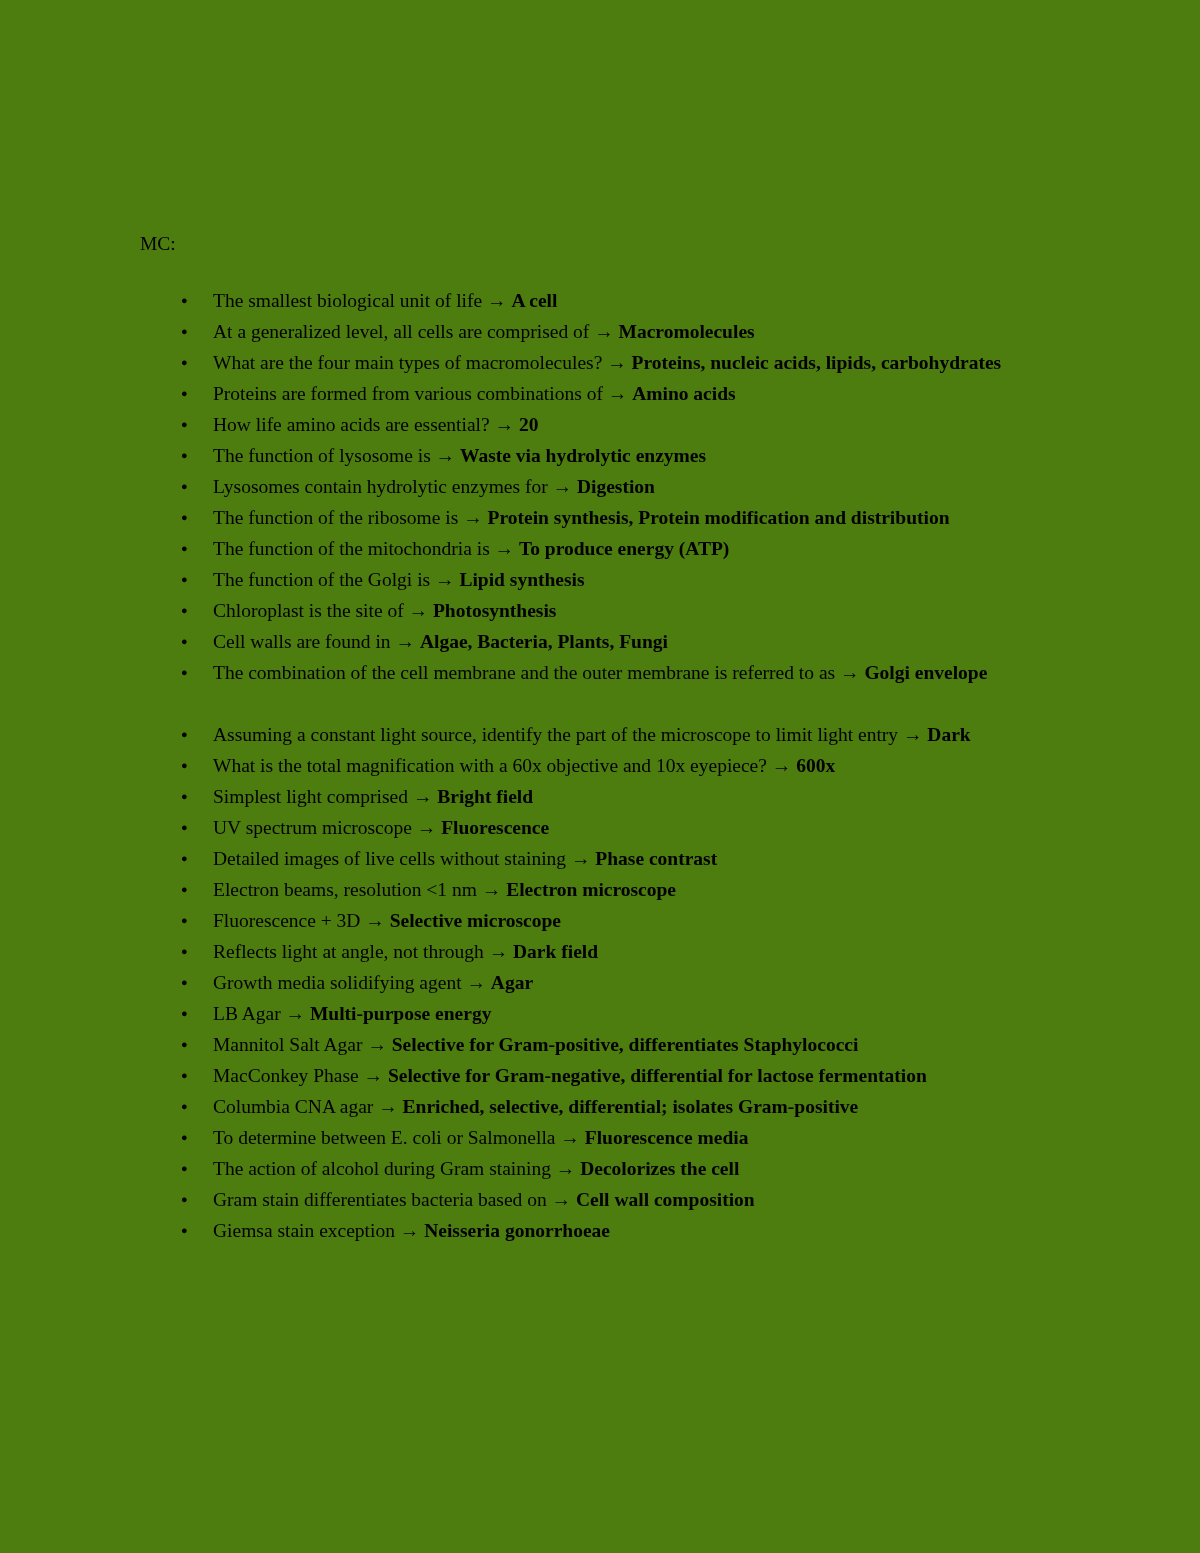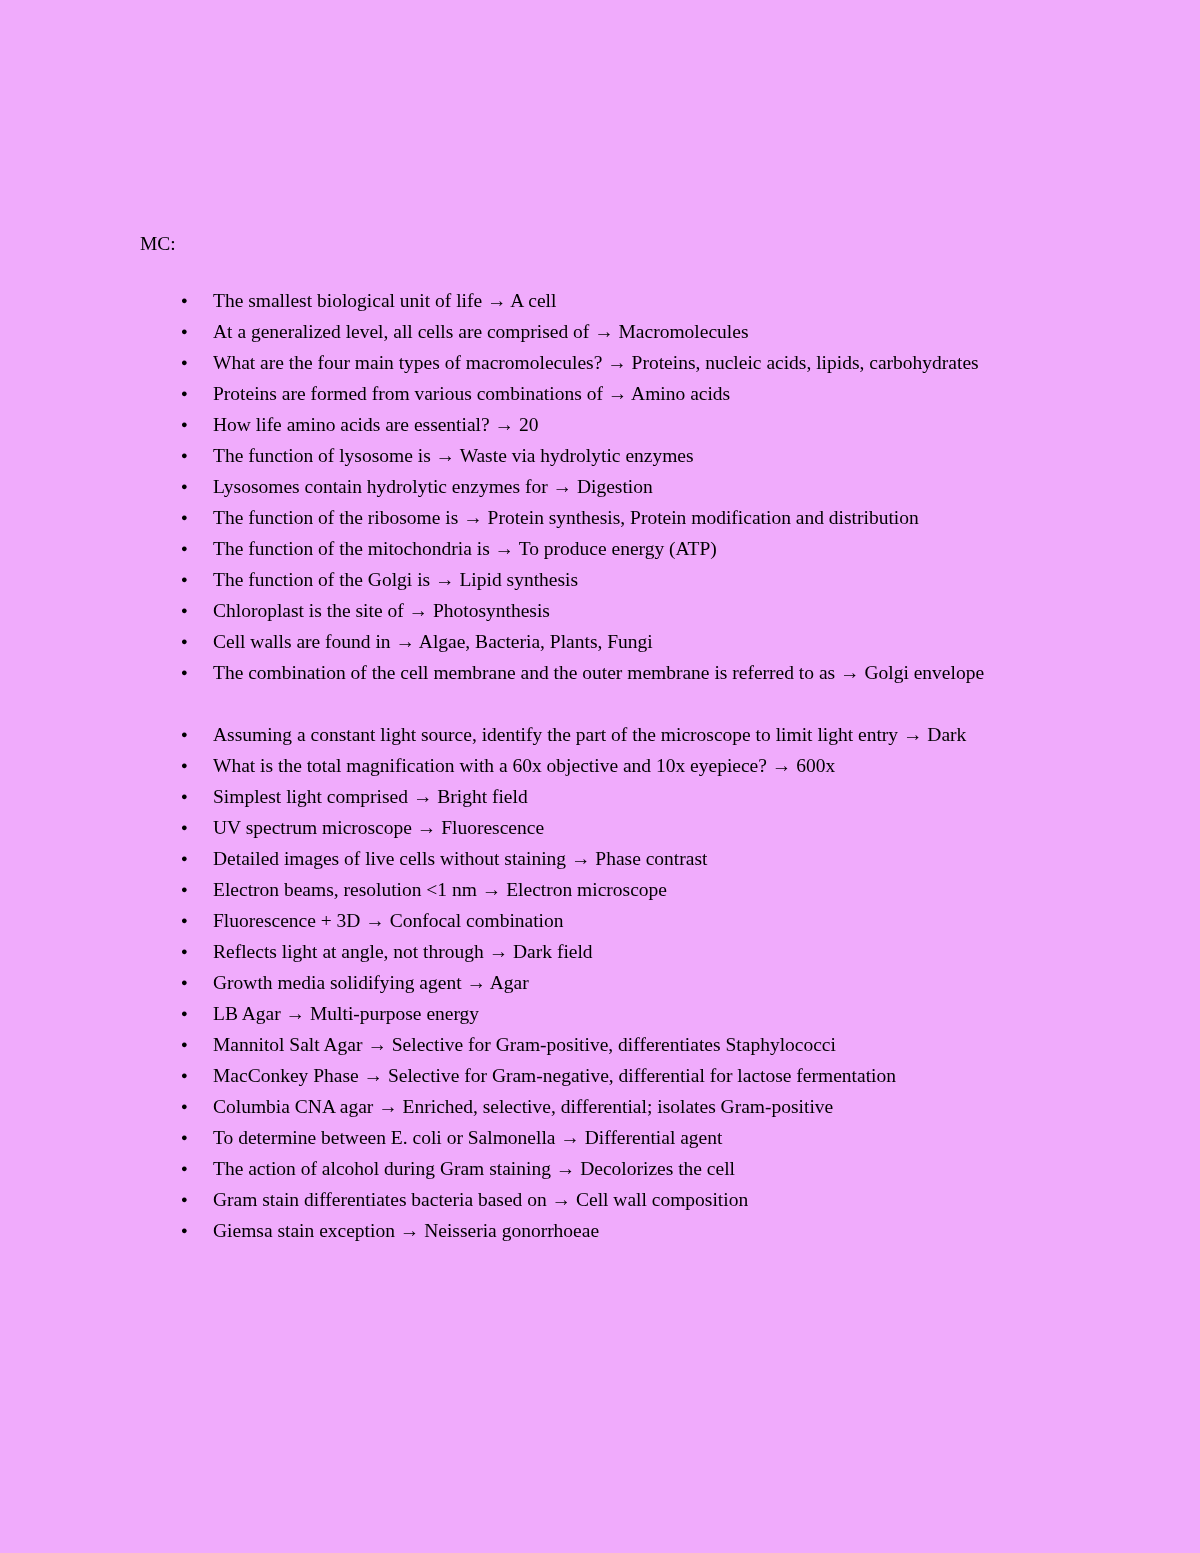--- a/index.html
+++ b/index.html
@@ -5,21 +5,21 @@
   html, body {
     margin: 0;
     padding: 0;
     background: #ffffff;
   }
   .page {
     position: relative;
     width: 1200px;
     min-height: 1553px;
     box-sizing: border-box;
-    background: #f0abfc;
+    background: #4d7c0f;
     padding: 228px 150px 32px 140px;
     font-family: "Liberation Serif", "DejaVu Serif", serif;
     color: #000000;
     font-size: 19.5px;
     line-height: 31px;
   }
   .doc-title {
     margin: 0 0 26px 0;
     font-size: 19.5px;
     font-weight: normal;
@@ -44,21 +44,21 @@
     color: #000000;
   }
   .text {
     flex: 1 1 auto;
     min-width: 0;
   }
   .arrow {
     font-weight: normal;
   }
   .a {
-    font-weight: normal;
+    font-weight: bold;
   }
 </style>
 </head>
 <body>
 
 <div class="page">
   <h1 class="doc-title">MC:</h1>
   <div id="groups">
       <div class="group">
   <div class="item">
@@ -152,21 +152,21 @@
     <span class="text"><span class="q">Detailed images of live cells without staining</span><span class="arrow"> → </span><span class="a">Phase contrast</span></span>
   </div>
 
   <div class="item">
     <span class="bullet">●</span>
     <span class="text"><span class="q">Electron beams, resolution &lt;1 nm</span><span class="arrow"> → </span><span class="a">Electron microscope</span></span>
   </div>
 
   <div class="item">
     <span class="bullet">●</span>
-    <span class="text"><span class="q">Fluorescence + 3D</span><span class="arrow"> → </span><span class="a">Confocal combination</span></span>
+    <span class="text"><span class="q">Fluorescence + 3D</span><span class="arrow"> → </span><span class="a">Selective microscope</span></span>
   </div>
 
   <div class="item">
     <span class="bullet">●</span>
     <span class="text"><span class="q">Reflects light at angle, not through</span><span class="arrow"> → </span><span class="a">Dark field</span></span>
   </div>
 
   <div class="item">
     <span class="bullet">●</span>
     <span class="text"><span class="q">Growth media solidifying agent</span><span class="arrow"> → </span><span class="a">Agar</span></span>
@@ -187,21 +187,21 @@
     <span class="text"><span class="q">MacConkey Phase</span><span class="arrow"> → </span><span class="a">Selective for Gram-negative, differential for lactose fermentation</span></span>
   </div>
 
   <div class="item">
     <span class="bullet">●</span>
     <span class="text"><span class="q">Columbia CNA agar</span><span class="arrow"> → </span><span class="a">Enriched, selective, differential; isolates Gram-positive</span></span>
   </div>
 
   <div class="item">
     <span class="bullet">●</span>
-    <span class="text"><span class="q">To determine between E. coli or Salmonella</span><span class="arrow"> → </span><span class="a">Differential agent</span></span>
+    <span class="text"><span class="q">To determine between E. coli or Salmonella</span><span class="arrow"> → </span><span class="a">Fluorescence media</span></span>
   </div>
 
   <div class="item">
     <span class="bullet">●</span>
     <span class="text"><span class="q">The action of alcohol during Gram staining</span><span class="arrow"> → </span><span class="a">Decolorizes the cell</span></span>
   </div>
 
   <div class="item">
     <span class="bullet">●</span>
     <span class="text"><span class="q">Gram stain differentiates bacteria based on</span><span class="arrow"> → </span><span class="a">Cell wall composition</span></span>

